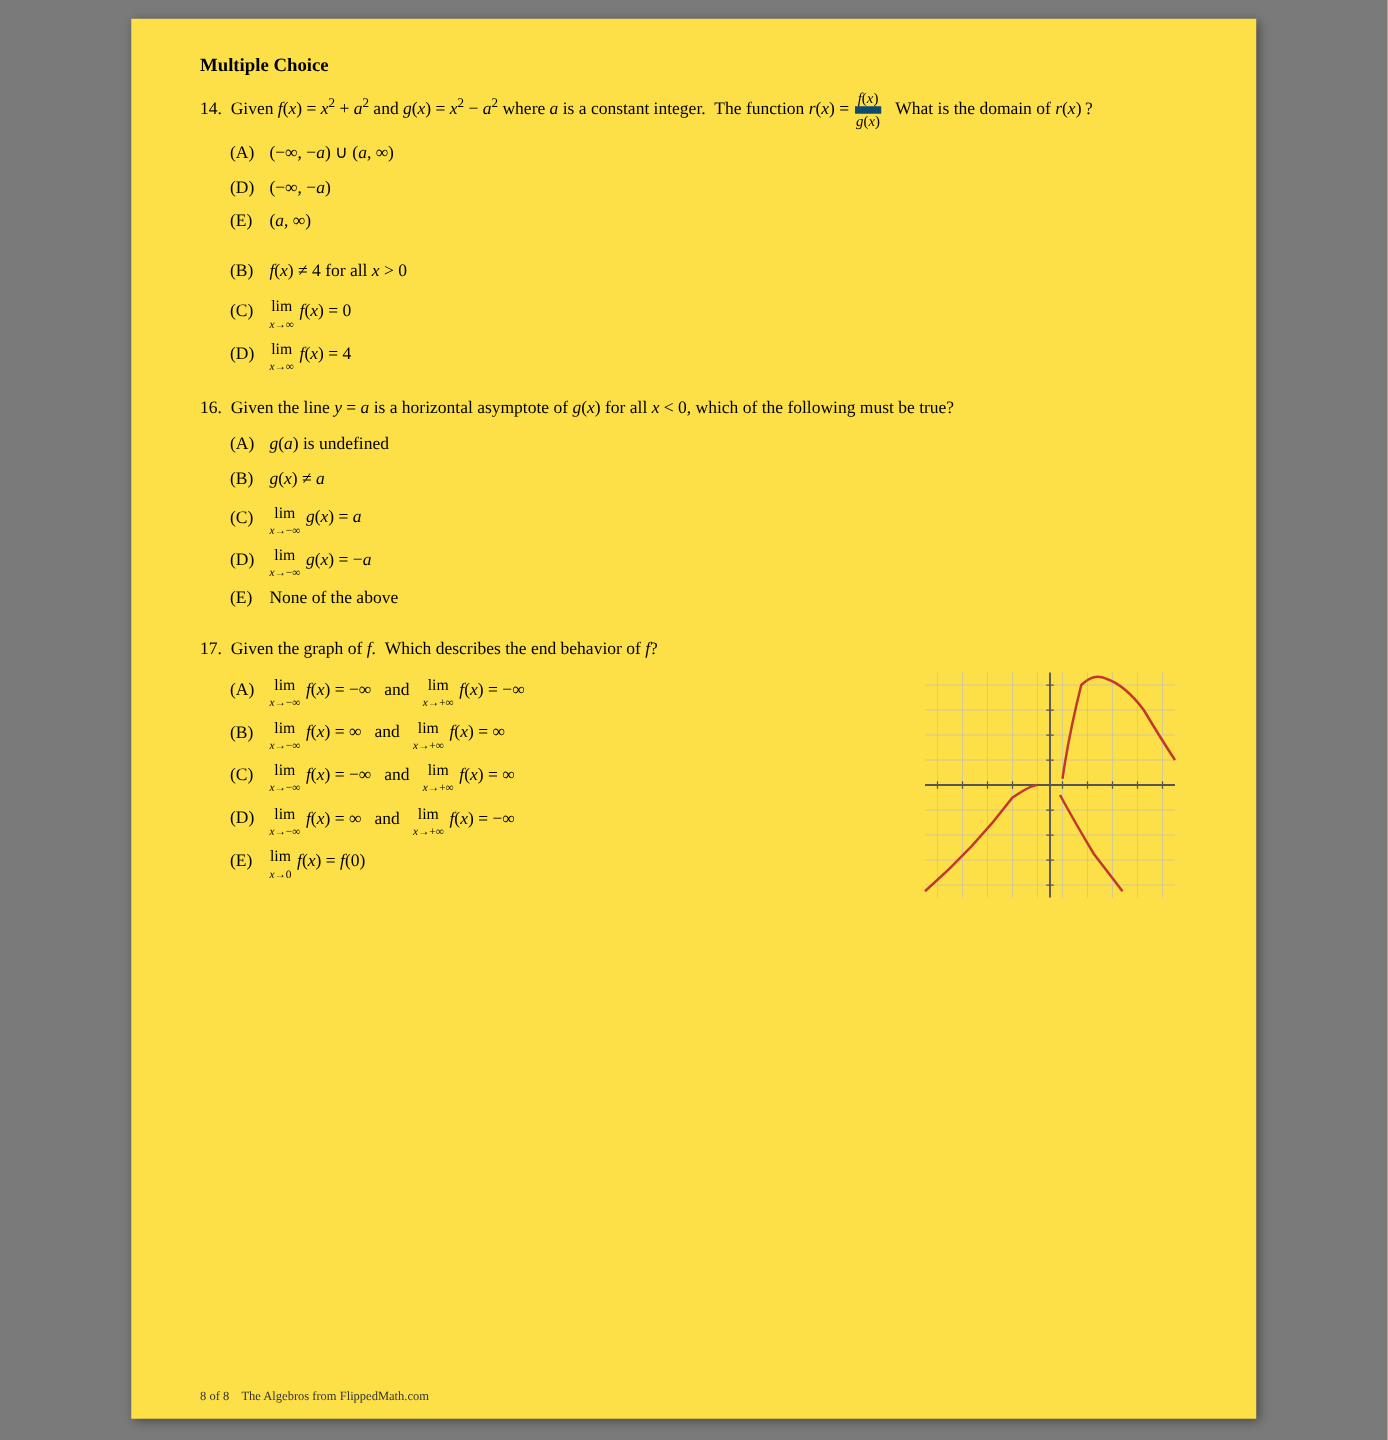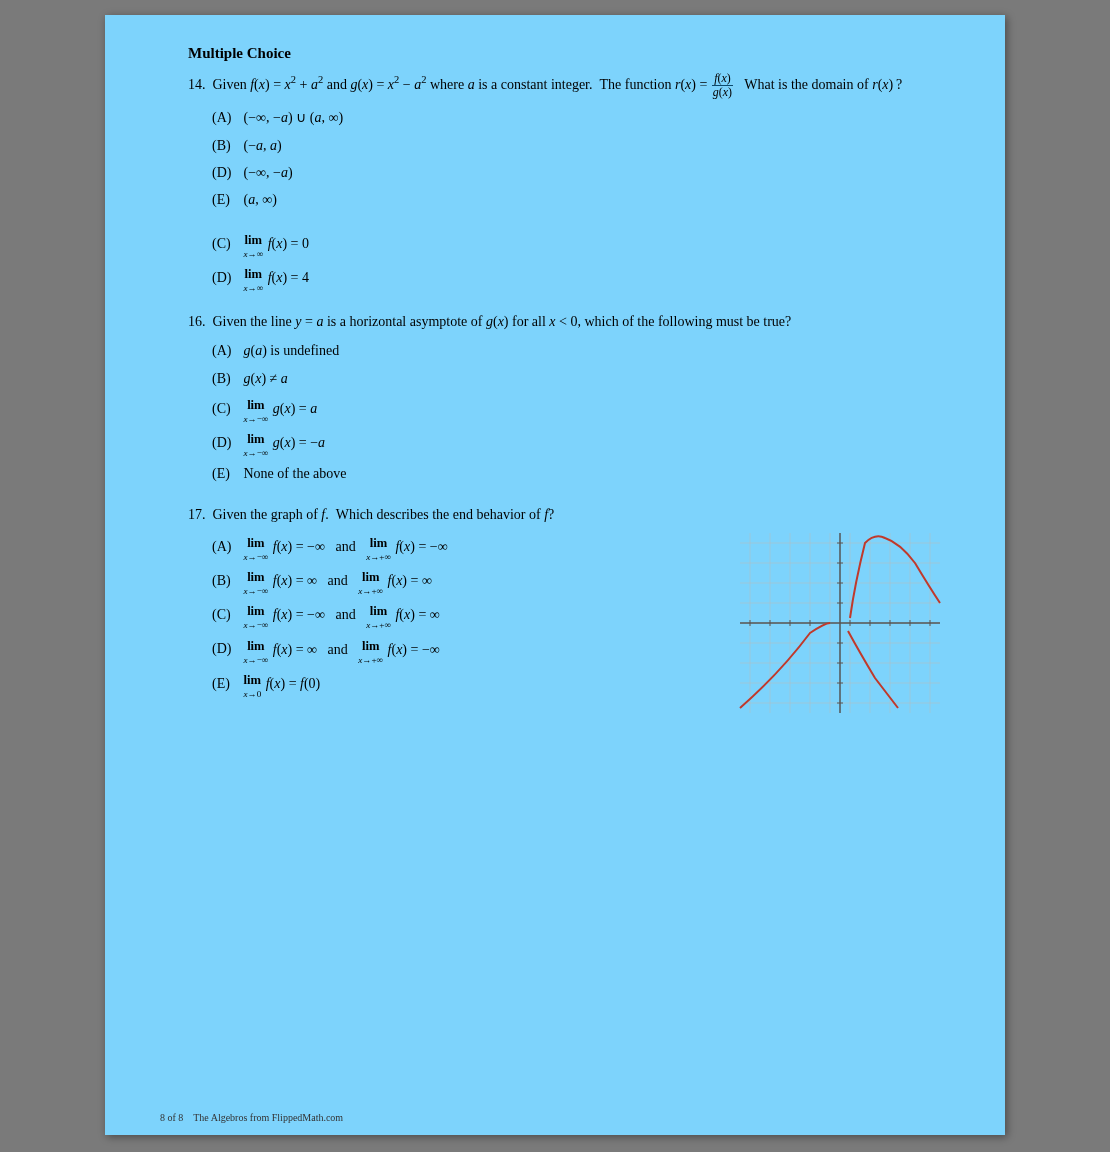--- a/index.html
+++ b/index.html
@@ -8,23 +8,23 @@
       min-height: 1152px;
       background: #7a7a7a;
       display: flex;
       justify-content: center;
       align-items: flex-start;
       font-family: 'Times New Roman', Times, serif;
     }
     .page {
       width: 900px;
       min-height: 1120px;
-      background: #7dd3fc;
+      background: #fde047;
       margin: 15px auto;
-      padding: 30px 55px 30px 83px;
+      padding: 30px 55px 30px 55px;
       position: relative;
       box-shadow: 2px 2px 8px rgba(0,0,0,0.4);
     }
     .section-title {
       font-weight: bold;
       font-size: 15px;
       margin-bottom: 10px;
     }
     .question {
       margin-bottom: 18px;
@@ -51,21 +51,21 @@
     }
     .fraction {
       display: inline-flex;
       flex-direction: column;
       align-items: center;
       vertical-align: middle;
       font-size: 0.85em;
       line-height: 1.1;
     }
     .fraction .numer {
-      border-bottom: 1px solid #0c4a6e;
+      border-bottom: 6px solid #0c4a6e;
       padding: 0 2px;
     }
     .fraction .denom {
       padding: 0 2px;
     }
     .q17-container {
       display: flex;
       gap: 20px;
       align-items: flex-start;
     }
@@ -88,21 +88,20 @@
     }
     .lim-wrap {
       display: inline-flex;
       flex-direction: column;
       align-items: center;
       vertical-align: middle;
       margin-right: 1px;
     }
     .lim-word {
       font-size: 0.9em;
-      font-weight: bold;
     }
     .lim-sub {
       font-size: 0.65em;
       line-height: 1;
     }
     .q15 { margin-bottom: 18px; }
   </style>
 </head>
 <body>
 
@@ -117,36 +116,36 @@
         <span class="denom"><i>g</i>(<i>x</i>)</span>
       </span>
       &nbsp; What is the domain of <i>r</i>(<i>x</i>) ?
     </div>
     <div class="choices">
       <div class="choice">
         <span class="choice-label">(A)</span>
         (−∞, −<i>a</i>) ∪ (<i>a</i>, ∞)
       </div>
       <div class="choice">
-        <span class="choice-label">(B)</span>
-        (−<i>a</i>, <i>a</i>)
-      </div>
-      <div class="choice">
         <span class="choice-label">(D)</span>
         (−∞, −<i>a</i>)
       </div>
       <div class="choice">
         <span class="choice-label">(E)</span>
         (<i>a</i>, ∞)
       </div>
     </div>
   </div>
 
   <div class="question q15">
     <div class="choices">
+      <div class="choice">
+        <span class="choice-label">(B)</span>
+        <i>f</i>(<i>x</i>) ≠ 4 for all <i>x</i> &gt; 0
+      </div>
       <div class="choice">
         <span class="choice-label">(C)</span>
         <span class="lim-wrap">
             <span class="lim-word">lim</span>
             <span class="lim-sub"><i>x</i>→∞</span>
           </span> <i>f</i>(<i>x</i>) = 0
       </div>
       <div class="choice">
         <span class="choice-label">(D)</span>
         <span class="lim-wrap">

